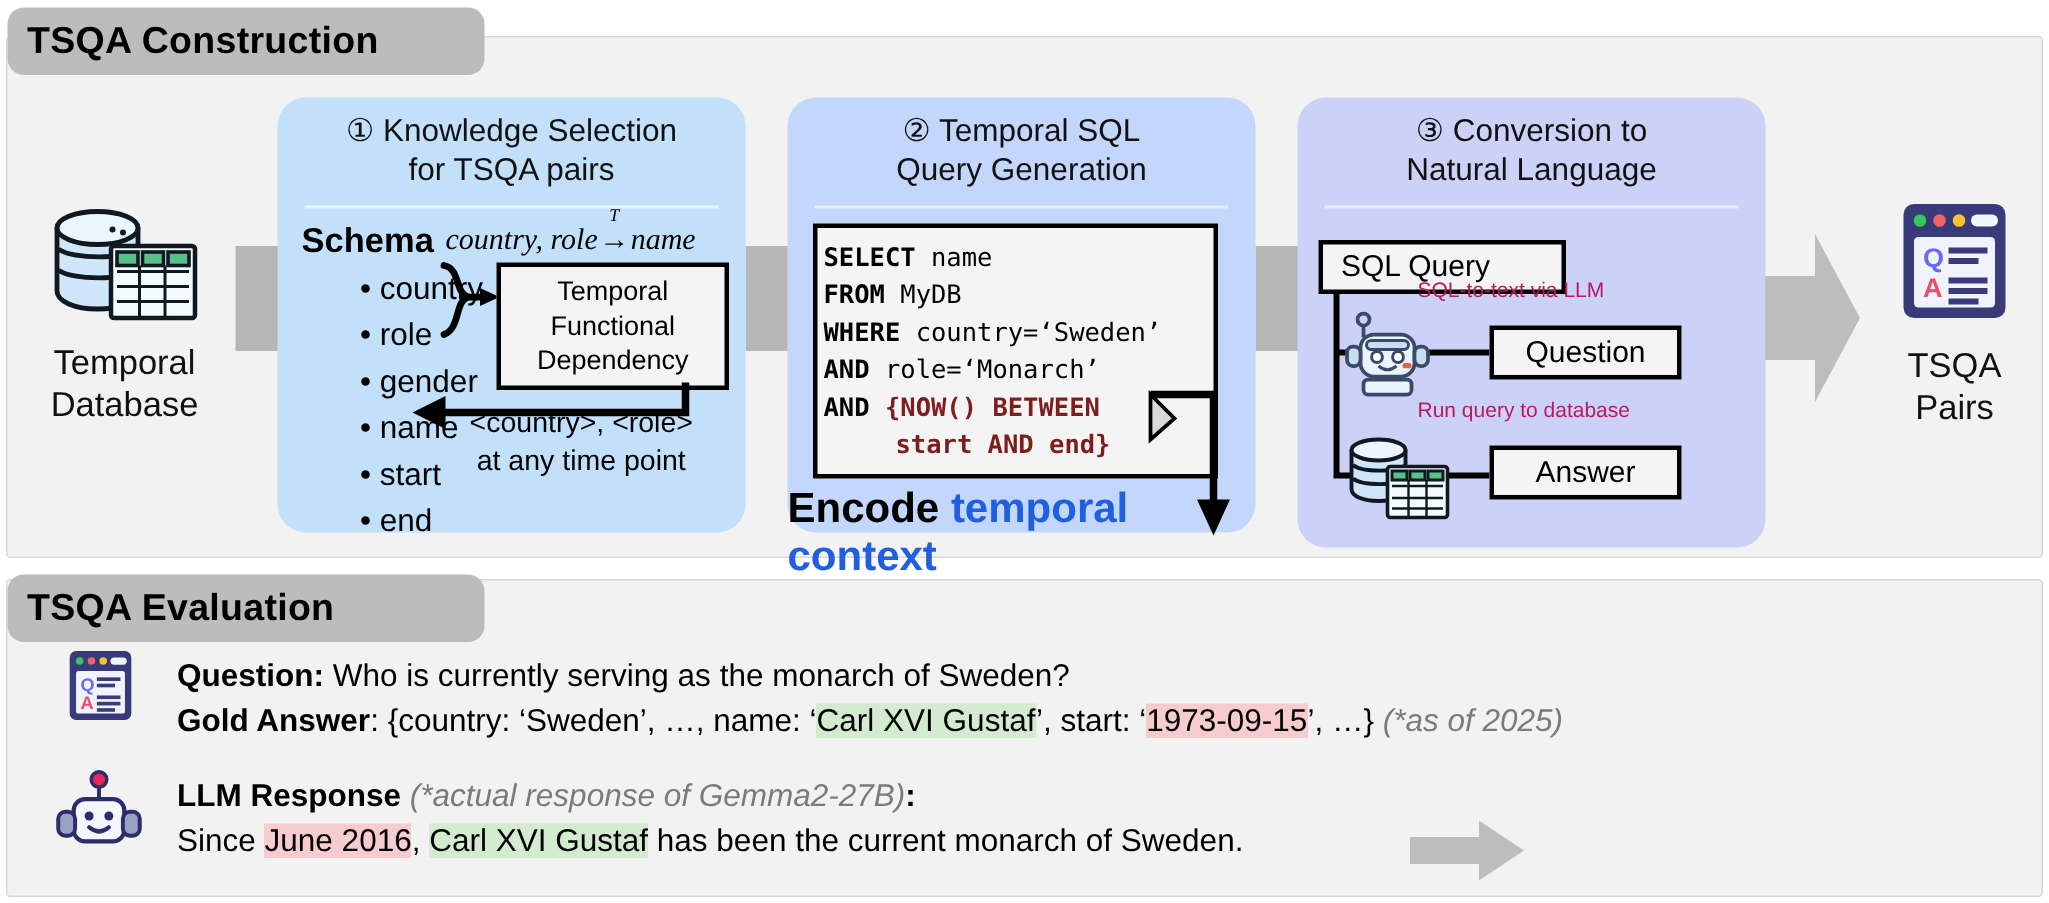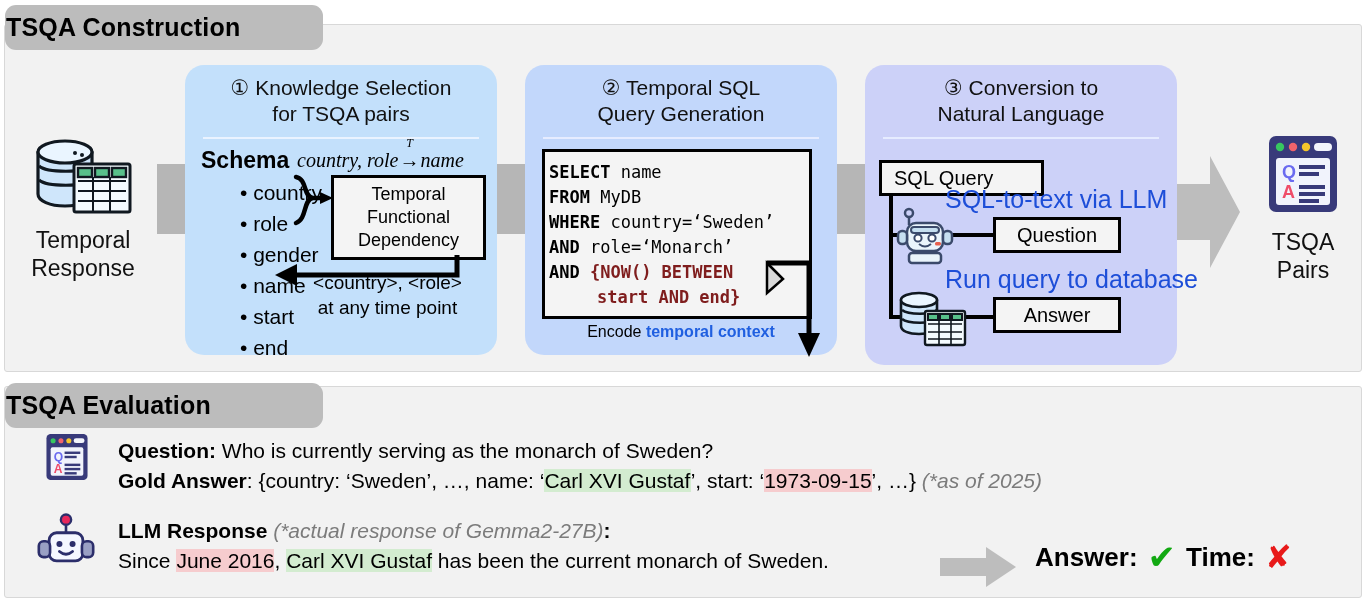--- a/index.html
+++ b/index.html
@@ -5,21 +5,21 @@
   html,body{margin:0;padding:0;background:#ffffff;}
   body{font-family:"Liberation Sans","DejaVu Sans",sans-serif;}
   #page{position:relative;width:1366px;height:602px;background:#ffffff;overflow:hidden;}
 
   
   .section-box{position:absolute;background:#f2f2f2;border:1px solid #d8d8d8;box-sizing:border-box;}
   #sec-construction{left:4px;top:24px;width:1358px;height:348px;border-radius:3px;}
   #sec-evaluation{left:4px;top:386px;width:1358px;height:212px;border-radius:3px;}
 
   .section-badge{position:absolute;background:#bcbcbc;border-radius:11px;
-    display:flex;align-items:center;padding:0 1px;box-sizing:border-box;
+    display:flex;align-items:center;padding:0 13px;box-sizing:border-box;
     font-size:25px;font-weight:bold;color:#000;letter-spacing:.2px;z-index:6;}
   #badge-construction{left:5px;top:5px;width:318px;height:45px;}
   #badge-evaluation{left:5px;top:383px;width:318px;height:45px;}
 
   
   .stage{position:absolute;border-radius:19px;box-sizing:border-box;z-index:3;}
   #stage1{left:185px;top:65px;width:312px;height:290px;background:#c3e0fb;}
   #stage2{left:525px;top:65px;width:312px;height:290px;background:#c2d7fb;}
   #stage3{left:865px;top:65px;width:312px;height:300px;background:#ccd1f8;}
 
@@ -64,31 +64,31 @@
   #fd-caption{position:absolute;left:100px;top:205px;width:205px;text-align:center;
     font-size:19px;line-height:25px;color:#000;}
 
   
   #sql-box{position:absolute;left:17px;top:84px;width:270px;height:170px;background:#f4f4f4;
     border:3px solid #000;box-sizing:border-box;padding:8px 0 0 4px;
     font-family:"DejaVu Sans Mono","Liberation Mono",monospace;font-size:17px;line-height:25px;color:#000;}
   #sql-box .kw{font-weight:bold;}
   #sql-box .tc{color:#7f1d1d;font-weight:bold;}
   #sql-box .ind{padding-left:48px;display:inline-block;}
-  #encode-line{position:absolute;left:0;right:0;top:258px;text-align:center;font-size:16px;color:#000;}
+  #encode-line{position:absolute;left:0;right:0;top:258px;text-align:left;font-size:28px;color:#000;font-weight:bold;}
   #encode-line b{color:#1f5fe0;}
   #sql-arrow{position:absolute;left:240px;top:188px;}
 
   
   .blk{position:absolute;background:#f4f4f4;border:3px solid #000;box-sizing:border-box;
     display:flex;align-items:center;justify-content:center;font-size:20px;color:#000;}
   #blk-sqlquery{left:14px;top:80px;width:165px;height:36px;justify-content:flex-start;padding-left:12px;margin-top:15px;}
   #blk-question{left:128px;top:152px;width:128px;height:36px;}
   #blk-answer{left:128px;top:232px;width:128px;height:36px;}
-  .cap3{position:absolute;font-size:25px;color:#1d4ed8;white-space:nowrap;}
+  .cap3{position:absolute;font-size:14px;color:#be185d;white-space:nowrap;}
   #cap-sqltotext{left:80px;top:120px;}
   #cap-runquery{left:80px;top:200px;}
   #wires3{position:absolute;left:0;top:0;}
   #bot3{position:absolute;left:28px;top:142px;}
   #db3{position:absolute;left:30px;top:222px;}
 
   
   #eval-qa-icon{position:absolute;left:38px;top:428px;z-index:5;}
   #eval-bot-icon{position:absolute;left:36px;top:512px;z-index:5;}
   .eval-line{position:absolute;font-size:21px;line-height:30px;color:#000;white-space:nowrap;z-index:5;}
@@ -135,21 +135,21 @@
             <rect x="67" y="38" width="14" height="9"></rect>
             <rect x="84" y="38" width="14" height="9"></rect>
         </g>
         <g stroke="#101820" stroke-width="2" fill="none">
           <path d="M50 51h48M50 61h48M50 71h48M65 47v35M82 47v35"></path>
         </g>
       </svg>
     </span>
     <div class="endcap-label">
       <div>Temporal</div>
-      <div>Response</div>
+      <div>Database</div>
     </div>
   </div>
 
   <div class="connector" id="conn-db"></div>
   <div class="connector" id="conn-12"></div>
   <div class="connector" id="conn-23"></div>
 
   <div class="big-arrow" style="left:1172px;top:152px;">
     <svg width="70" height="120" viewBox="0 0 70 120">
         <path d="M0 32 H38 V4 L68 60 L38 116 V88 H0 Z" fill="#bdbdbd"></path>
@@ -359,20 +359,14 @@
   <div class="eval-line" id="line-llm"><b>LLM Response</b> <span class="note">(*actual response of Gemma2-27B)</span><b>:</b></div>
 
   <div class="eval-line" id="line-resp"><span>Since </span><span class="hl-red">June 2016</span><span>, </span><span class="hl-green">Carl XVI Gustaf</span><span> has been the current monarch of Sweden.</span></div>
 
   <span id="verdict-arrow">
     <svg width="78" height="44" viewBox="0 0 78 44">
         <path d="M0 13 H46 V2 L76 22 L46 42 V31 H0 Z" fill="#bdbdbd"></path>
       </svg>
   </span>
 
-  <div id="verdicts">
-    <span>Answer:</span>
-    <span class="tick">✔</span>
-    <span>Time:</span>
-    <span class="cross">✘</span>
-  </div>
 
 </div>
 
 </body></html>

